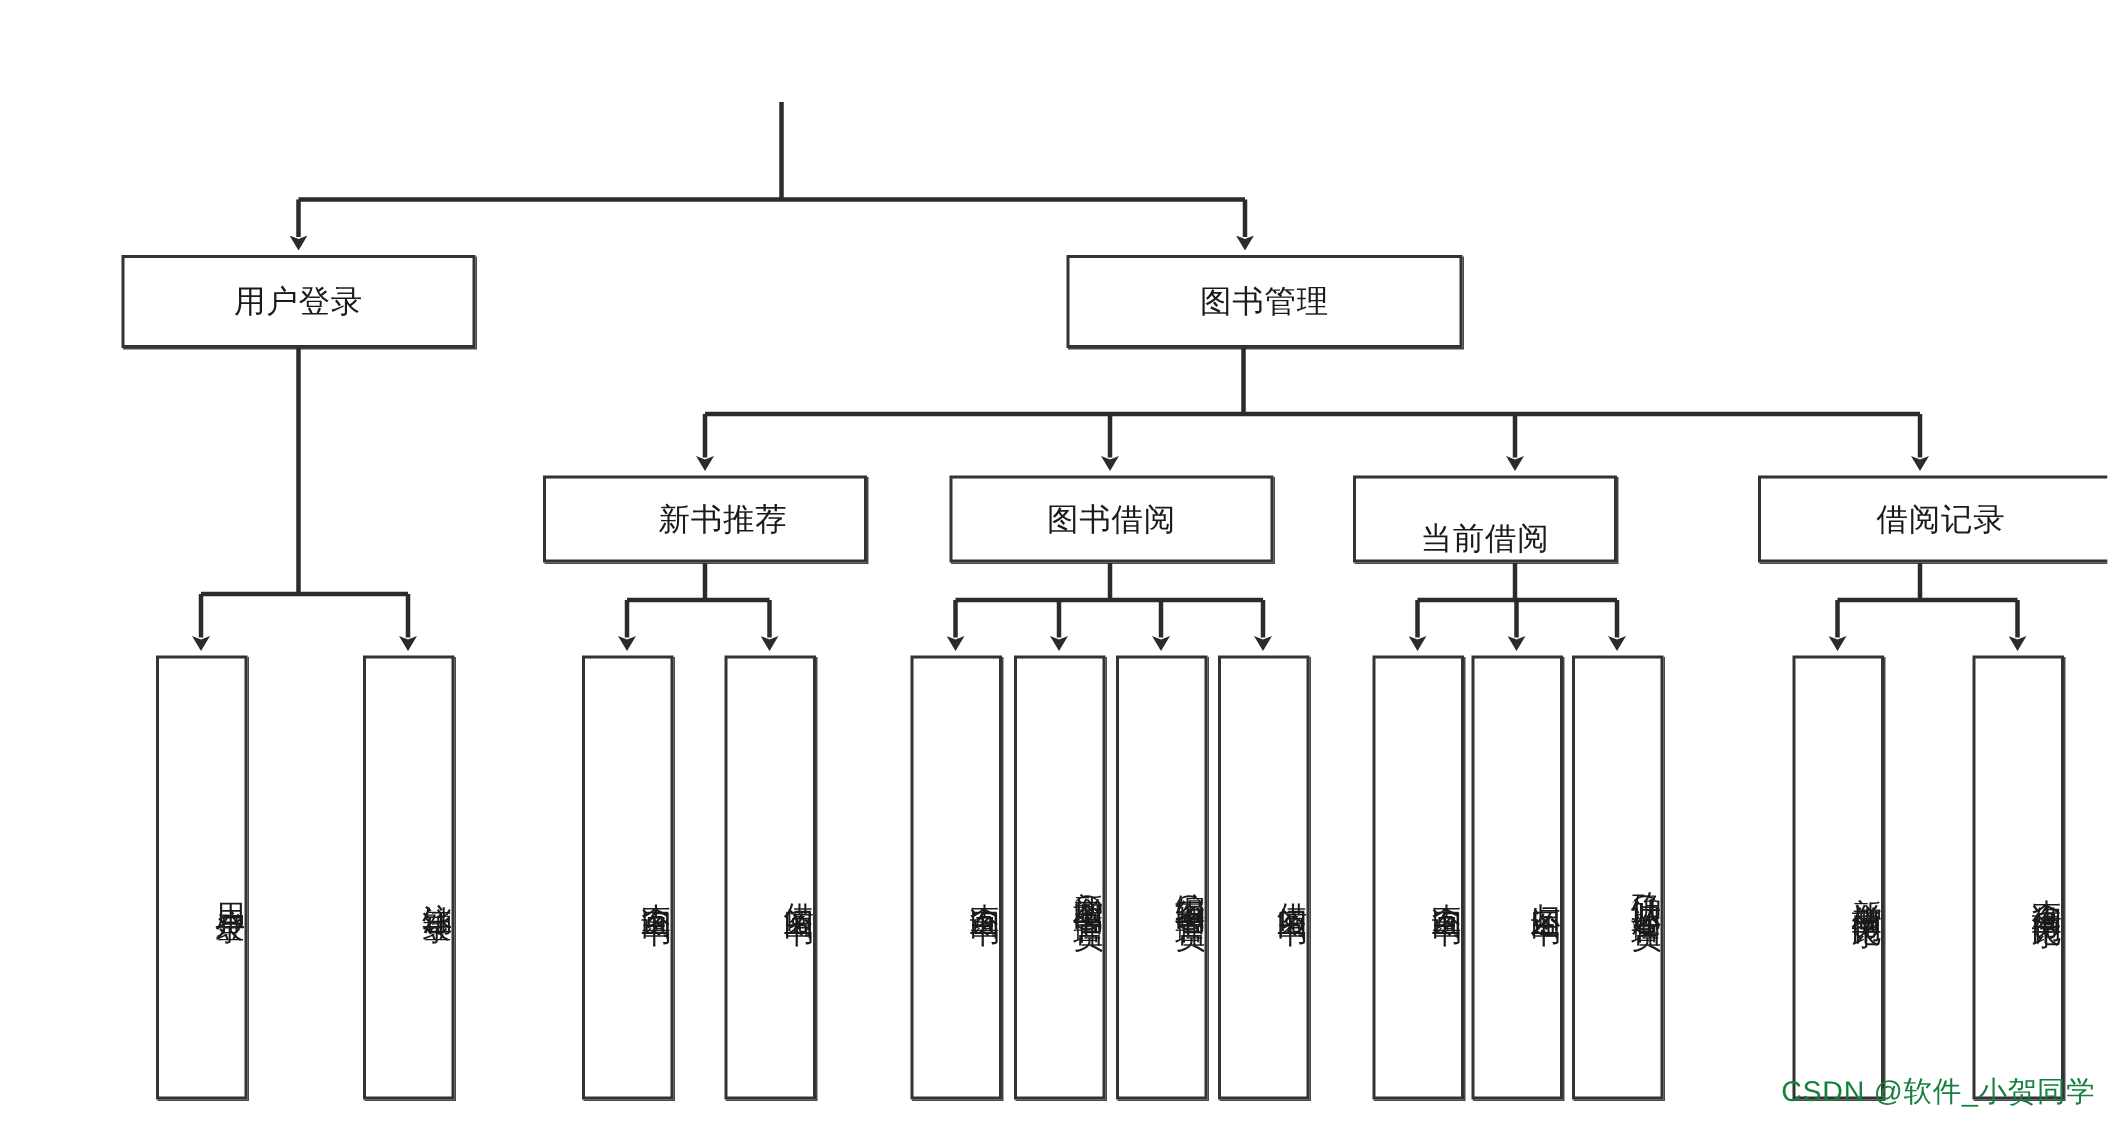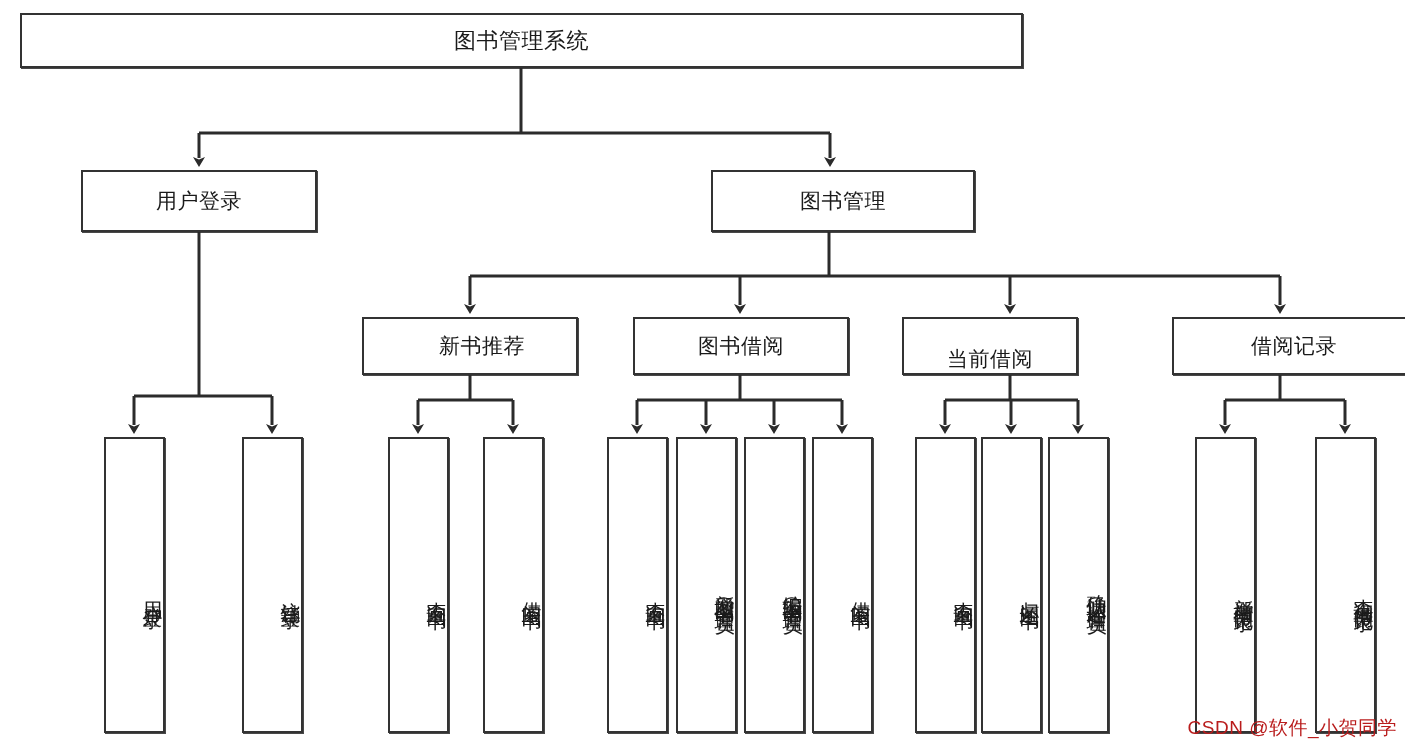--- a/index.html
+++ b/index.html
@@ -55,21 +55,21 @@
   .node.vertical .vlabel {
     writing-mode: vertical-rl;
     text-orientation: upright;
     white-space: nowrap;
   }
   .watermark {
     position: absolute;
     right: 8px;
     bottom: 6px;
     font-size: 19px;
-    color: #b91c1c;
+    color: #15803d;
     letter-spacing: 0.5px;
     white-space: nowrap;
     pointer-events: none;
   }
 </style>
 </head>
 <body>
 
 <div id="canvas">
 
@@ -117,23 +117,20 @@
       <path d="M1011,400 L1011,425" marker-end="url(#arrow)"></path>
       <path d="M1078,400 L1078,425" marker-end="url(#arrow)"></path>
 
       <path d="M1280,375 L1280,400"></path>
       <path d="M1225,400 L1345,400"></path>
       <path d="M1225,400 L1225,425" marker-end="url(#arrow)"></path>
       <path d="M1345,400 L1345,425" marker-end="url(#arrow)"></path>
     </g>
   </svg>
 
-  <div class="node horizontal root" style="left:20px; top:13px; width:1003px; height:55px;">
-    <span>图书管理系统</span>
-  </div>
 
   <div class="node horizontal" style="left:81px; top:170px; width:236px; height:62px;">
     <span>用户登录</span>
   </div>
   <div class="node horizontal" style="left:711px; top:170px; width:264px; height:62px;">
     <span>图书管理</span>
   </div>
 
   <div class="node horizontal" style="left:362px; top:317px; width:216px; height:58px;padding-left:24px;">
     <span>新书推荐</span>

